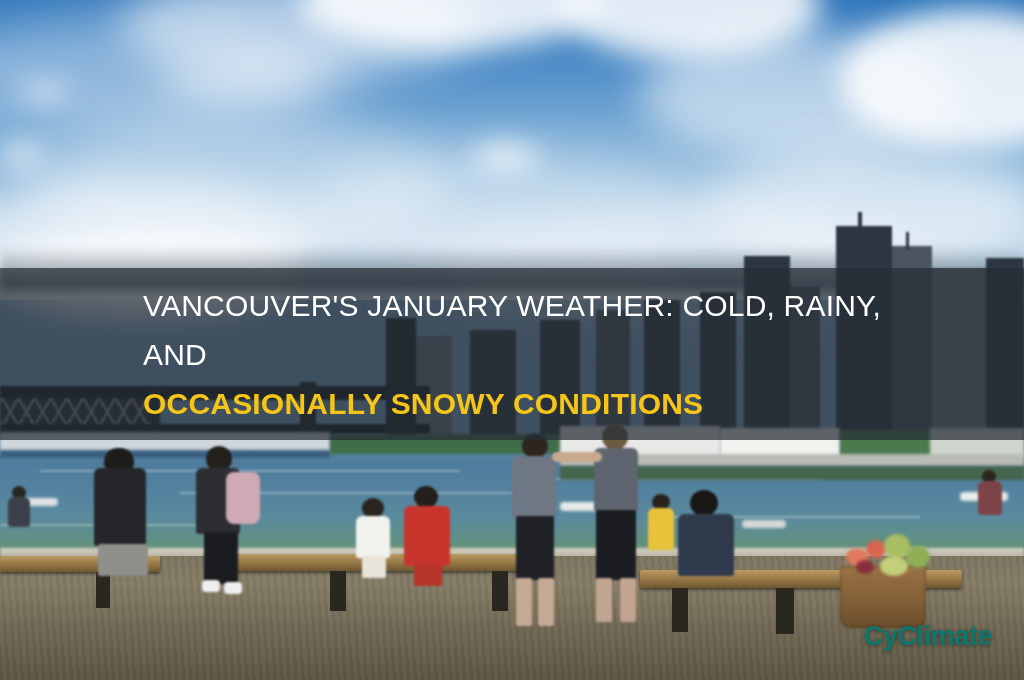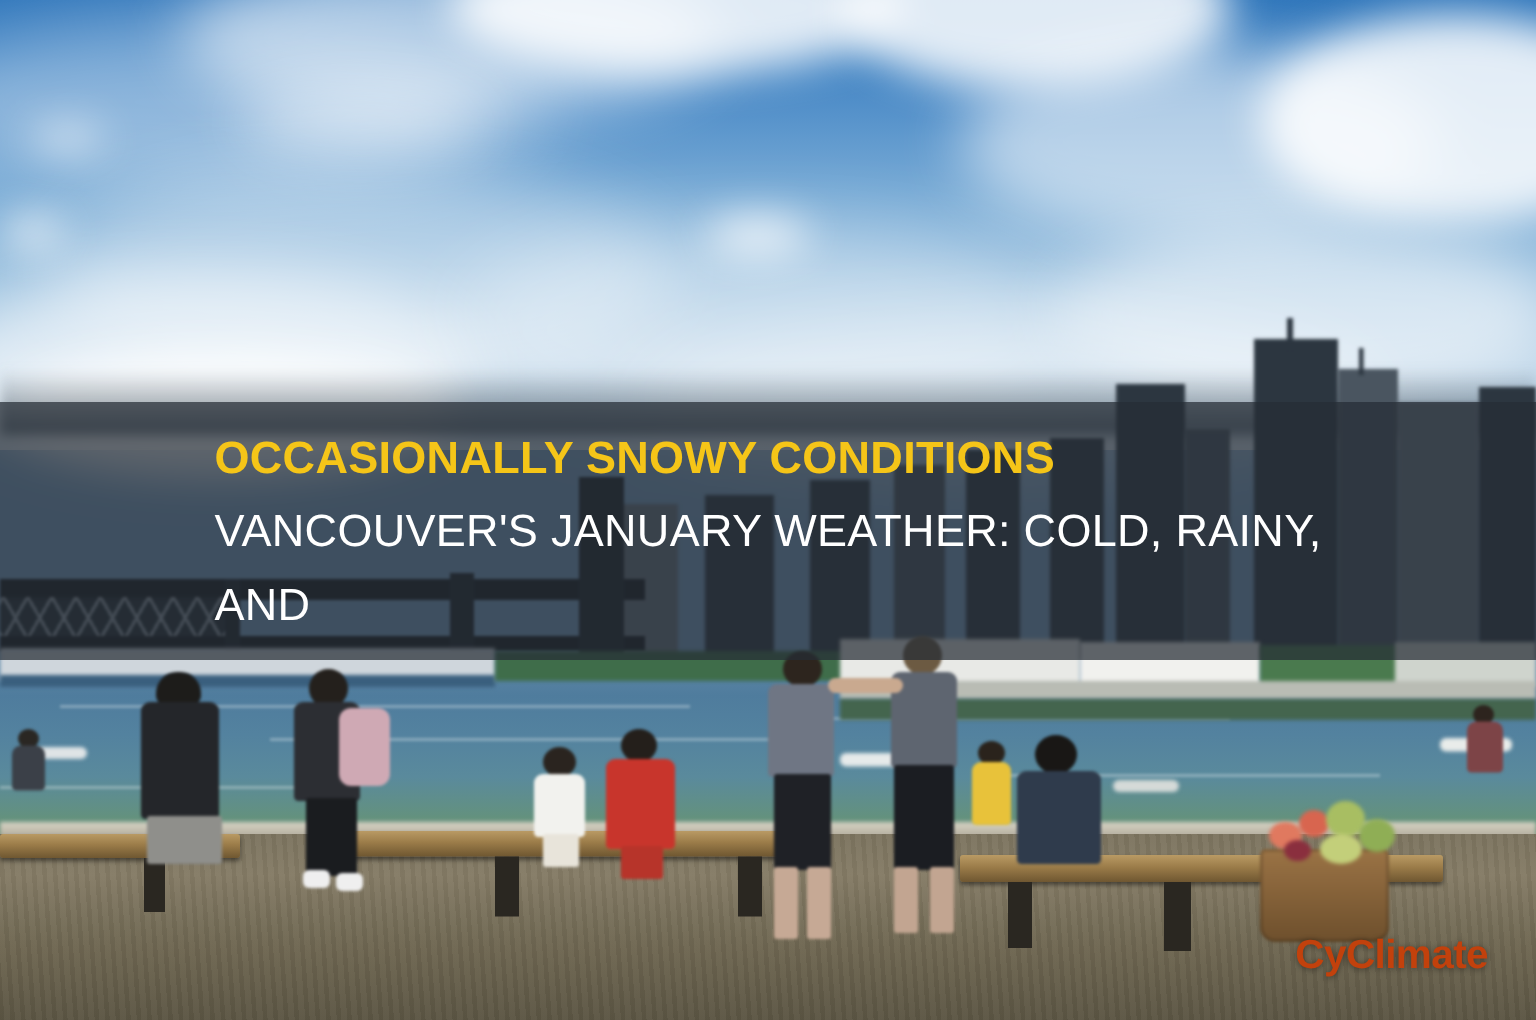--- a/index.html
+++ b/index.html
@@ -177,21 +177,21 @@
     text-transform: uppercase;
   }
   .line1 { color: #ffffff; }
   .line2 { color: #f5c518; font-weight: 700; }
 
   
   .watermark {
     position: absolute;
     right: 32px;
     bottom: 28px;
-    color: #c2410c;
+    color: #0f766e;
     font-size: 27px;
     font-weight: 700;
     letter-spacing: -0.4px;
     text-shadow: 0 1px 4px rgba(0,0,0,0.45);
   }
 </style>
 </head>
 <body>
 
 <div id="stage">
@@ -361,19 +361,19 @@
       <div class="flower" style="left:866px; top:540px; width:20px; height:18px; background:#d8654f;"></div>
       <div class="flower" style="left:884px; top:534px; width:26px; height:24px; background:#a8be62;"></div>
       <div class="flower" style="left:906px; top:546px; width:24px; height:22px; background:#8fae55;"></div>
       <div class="flower" style="left:880px; top:556px; width:28px; height:20px; background:#c3cf7a;"></div>
       <div class="flower" style="left:856px; top:560px; width:18px; height:14px; background:#8a2f3e;"></div>
     </div>
 
   </div>
 
   <div class="band">
+    <h1 class="headline line1">Vancouver's January Weather: Cold, Rainy, and</h1>
     <h1 class="headline line2">Occasionally Snowy Conditions</h1>
-    <h1 class="headline line1">Vancouver's January Weather: Cold, Rainy, and</h1>
   </div>
 
   <div class="watermark">CyClimate</div>
 
 </div>
 
 </body></html>

